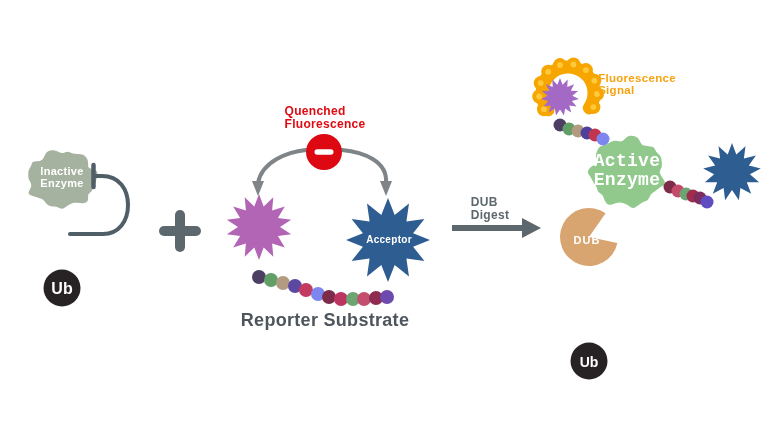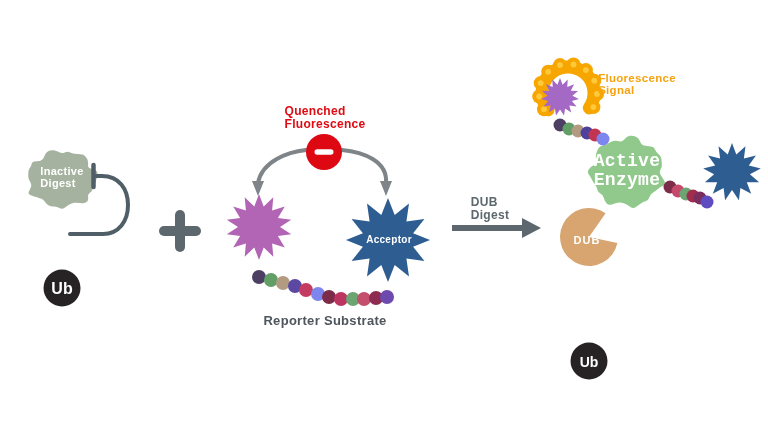--- a/index.html
+++ b/index.html
@@ -119,34 +119,34 @@
       </g>
 
     <g>
         <polygon points="732.0,143.0 736.3,154.5 745.5,146.3 743.9,158.5 755.9,155.5 748.8,165.6 760.8,168.5 749.9,174.2 759.1,182.3 746.8,182.2 751.2,193.7 740.4,187.9 738.9,200.2 732.0,190.0 725.1,200.2 723.6,187.9 712.8,193.7 717.2,182.2 704.9,182.3 714.1,174.2 703.2,168.5 715.2,165.6 708.1,155.5 720.1,158.5 718.5,146.3 727.7,154.5" fill="#2e5d92"></polygon>
       </g>
 
     <path d="M 617.4 243.0 A 29 29 0 1 1 605.6 213.2 L 589 237 Z" fill="#d8a571"></path>
   </svg>
 
   <div class="lbl" style="left: 62px; top: 178px; font-size: 11px; color: rgb(255, 255, 255);">Inactive
-Digest</div>
+Enzyme</div>
 
   <div class="ub" style="left: 62px; top: 288px; font-size: 16px; background: rgb(39, 34, 36);">
     <span>Ub</span>
   </div>
 
   <div class="lbl" style="left: 325px; top: 118px; font-size: 12px; color: rgb(224, 11, 18);">Quenched
 Fluorescence</div>
 
   <div class="lbl" style="left: 259px; top: 227px; font-size: 11px; color: rgb(255, 255, 255); margin-left: 46px;">Donor</div>
 
   <div class="lbl" style="left: 389px; top: 240px; font-size: 10px; color: rgb(255, 255, 255);">Acceptor</div>
 
-  <div class="lbl" style="left: 325px; top: 321px; font-size: 13px; color: rgb(78, 85, 92);">Reporter Substrate</div>
+  <div class="lbl" style="left: 325px; top: 321px; font-size: 18px; color: rgb(78, 85, 92);">Reporter Substrate</div>
 
   <div class="lbl" style="left: 490px; top: 209px; font-size: 12px; color: rgb(93, 104, 110);">DUB
 Digest</div>
 
   <div class="lbl" style="left: 637px; top: 84px; font-size: 11.5px; color: rgb(247, 163, 16);">Fluorescence
 Signal</div>
 
   <div class="lbl" style="left: 627px; top: 171px; font-size: 18px; color: rgb(255, 255, 255); font-family: Liberation Mono, monospace;">Active
 Enzyme</div>
 

